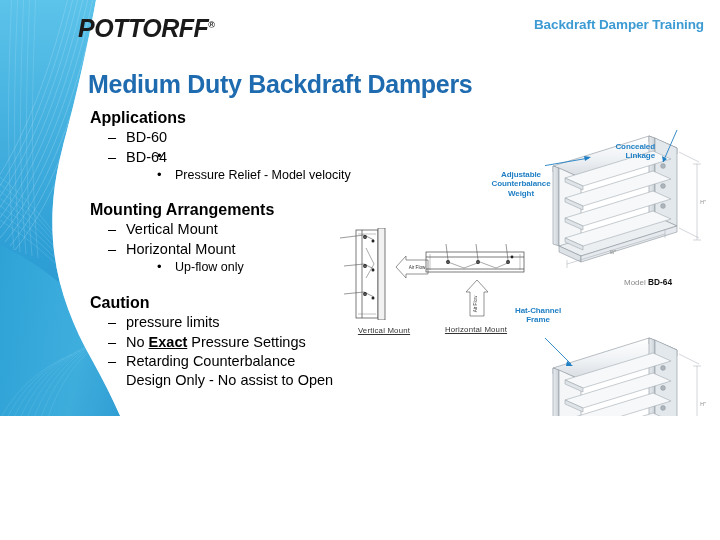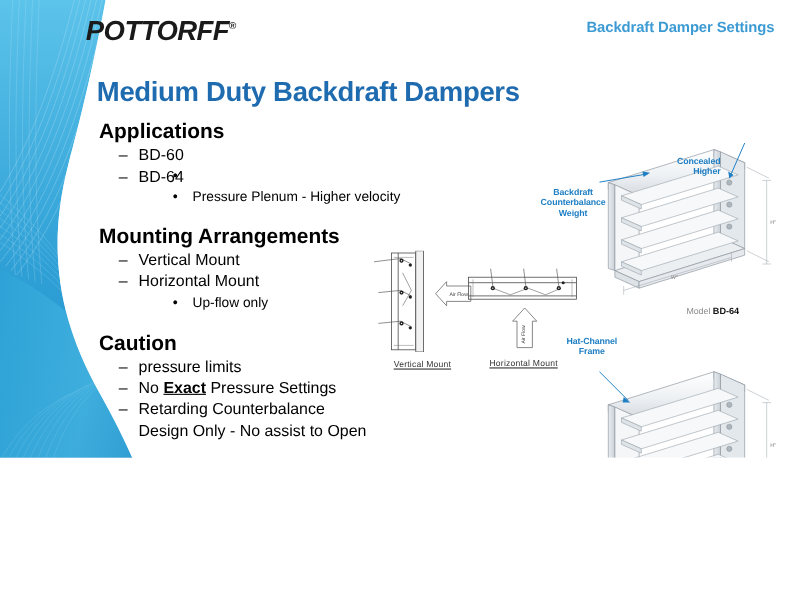--- a/index.html
+++ b/index.html
@@ -32,21 +32,21 @@
   
   .slide-title{
     position:absolute;left:88px;top:70px;
     font-size:25px;font-weight:bold;color:#1f6bb0;
     letter-spacing:-0.3px;
     text-align:center;
   }
 
   
   .body-col{position:absolute;left:90px;top:108px;width:340px;color:#000;}
-  .sec-head{font-size:19px;font-weight:bold;line-height:1.28;margin:0;}
+  .sec-head{font-size:16px;font-weight:bold;line-height:1.28;margin:0;}
   .lvl1{font-size:14.5px;line-height:1.33;margin-left:36px;position:relative;white-space:nowrap;}
   .lvl1 .dash{position:absolute;left:-18px;top:0;}
   .lvl1.cont{margin-left:36px;}
   .lvl2{font-size:12.5px;line-height:1.35;margin-left:85px;position:relative;white-space:nowrap;}
   .lvl2 .dot{position:absolute;left:-18px;top:-1px;font-size:13px;}
   .gap-m{height:16px;}
   .gap-l{height:17px;}
   b.em{font-weight:bold;text-decoration:underline;}
 
   
@@ -152,41 +152,41 @@
                C128,424 150,486 156,540 L230,540 L230,0 Z" fill="url(#whiteglow)"></path>
       <path d="M96,0 C96,0 84,70 62,150 C40,235 58,300 92,360
                C128,424 150,486 156,540 L186,540 C178,480 152,418 116,356
                C84,300 70,238 90,156 C108,80 120,16 120,0 Z" fill="#ffffff" opacity="0.62"></path>
     </svg>
   </div>
 
   <div class="logo">
     <span>POTTORFF</span><span class="reg">®</span>
   </div>
-  <div class="header-title">Backdraft Damper Settings</div>
+  <div class="header-title">Backdraft Damper Training</div>
 
   <div class="slide-title">Medium Duty Backdraft Dampers</div>
 
   <div class="body-col">
 
     <div class="sec-head">Applications</div>
     <div class="lvl1">
       <span class="dash">–</span>
       <span>BD-60</span>
     </div>
     <div class="lvl2">
       <span class="dot">•</span>
     </div>
     <div class="lvl1">
       <span class="dash">–</span>
       <span>BD-64</span>
     </div>
     <div class="lvl2">
       <span class="dot">•</span>
-      <span>Pressure Plenum - Higher velocity</span>
+      <span>Pressure Relief - Model velocity</span>
     </div>
 
     <div class="gap-m"></div>
 
     <div class="sec-head">Mounting Arrangements</div>
     <div class="lvl1">
       <span class="dash">–</span>
       <span>Vertical Mount</span>
     </div>
     <div class="lvl1">
@@ -374,25 +374,25 @@
 
       <g stroke="#1f7fc4" stroke-width="0.9" fill="none">
         <line x1="-14" y1="40" x2="44" y2="30"></line>
       </g>
       <polygon points="46,29 39,28 40,33" fill="#1f7fc4"></polygon>
     </svg>
   </div>
 
   <div class="callout c-right" style="left:575px;top:126px;width:80px;">
     <div>Concealed</div>
-    <div>Higher</div>
+    <div>Linkage</div>
   </div>
 
   <div class="callout c-center" style="left:471px;top:170px;width:100px;">
-    <div>Backdraft</div>
+    <div>Adjustable</div>
     <div>Counterbalance</div>
     <div>Weight</div>
   </div>
 
   <div class="model-label" style="left:624px;top:277px;">
     <span>Model </span><b>BD-64</b>
   </div>
 
   <div class="diagram" style="left:545px;top:330px;width:170px;height:150px;">
     <svg width="170" height="150" viewBox="0 0 170 150" xmlns="http://www.w3.org/2000/svg">

